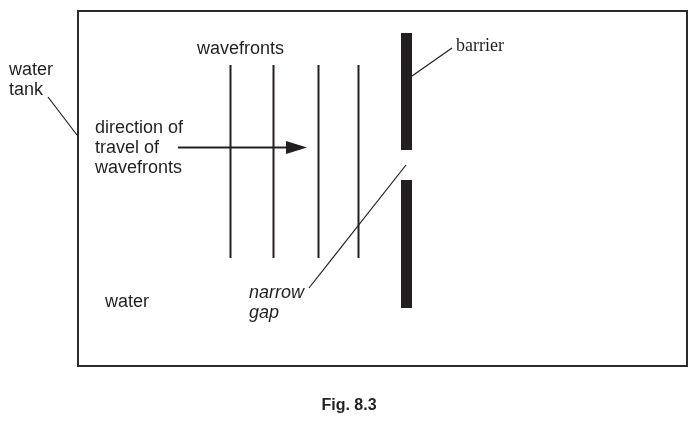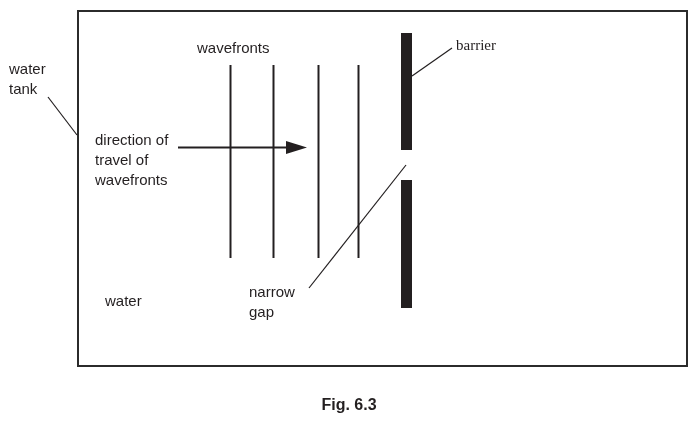--- a/index.html
+++ b/index.html
@@ -28,30 +28,30 @@
   }
   .diagram-svg {
     position: absolute;
     left: 0;
     top: 0;
     width: 698px;
     height: 426px;
   }
   .label {
     position: absolute;
-    font-size: 15px;
+    font-size: 18px;
     line-height: 20px;
     white-space: pre-line;
     color: #231f20;
   }
   .label-water-tank   { left: 9px;   top: 59px;  }
   .label-wavefronts   { left: 197px; top: 38px;  }
-  .label-direction    { left: 95px;  top: 117px; margin-top: 13px; }
+  .label-direction    { left: 95px;  top: 117px; }
   .label-barrier      { left: 456px; top: 35px; font-family: Liberation Serif, serif;  }
-  .label-narrow-gap   { left: 249px; top: 282px; }
+  .label-narrow-gap   { left: 249px; top: 282px; font-style: italic; }
   .label-water        { left: 105px; top: 291px; }
   .caption {
     position: absolute;
     left: 0;
     top: 396px;
     width: 698px;
     text-align: center;
     font-size: 16px;
     font-weight: bold;
     color: #231f20;
@@ -99,15 +99,15 @@
 travel of
 wavefronts</div>
 
   <div class="label label-barrier">barrier</div>
 
   <div class="label label-narrow-gap">narrow
 gap</div>
 
   <div class="label label-water">water</div>
 
-  <div class="caption">Fig. 6.3</div>
+  <div class="caption">Fig. 8.3</div>
 
 </div>
 
 </body></html>

